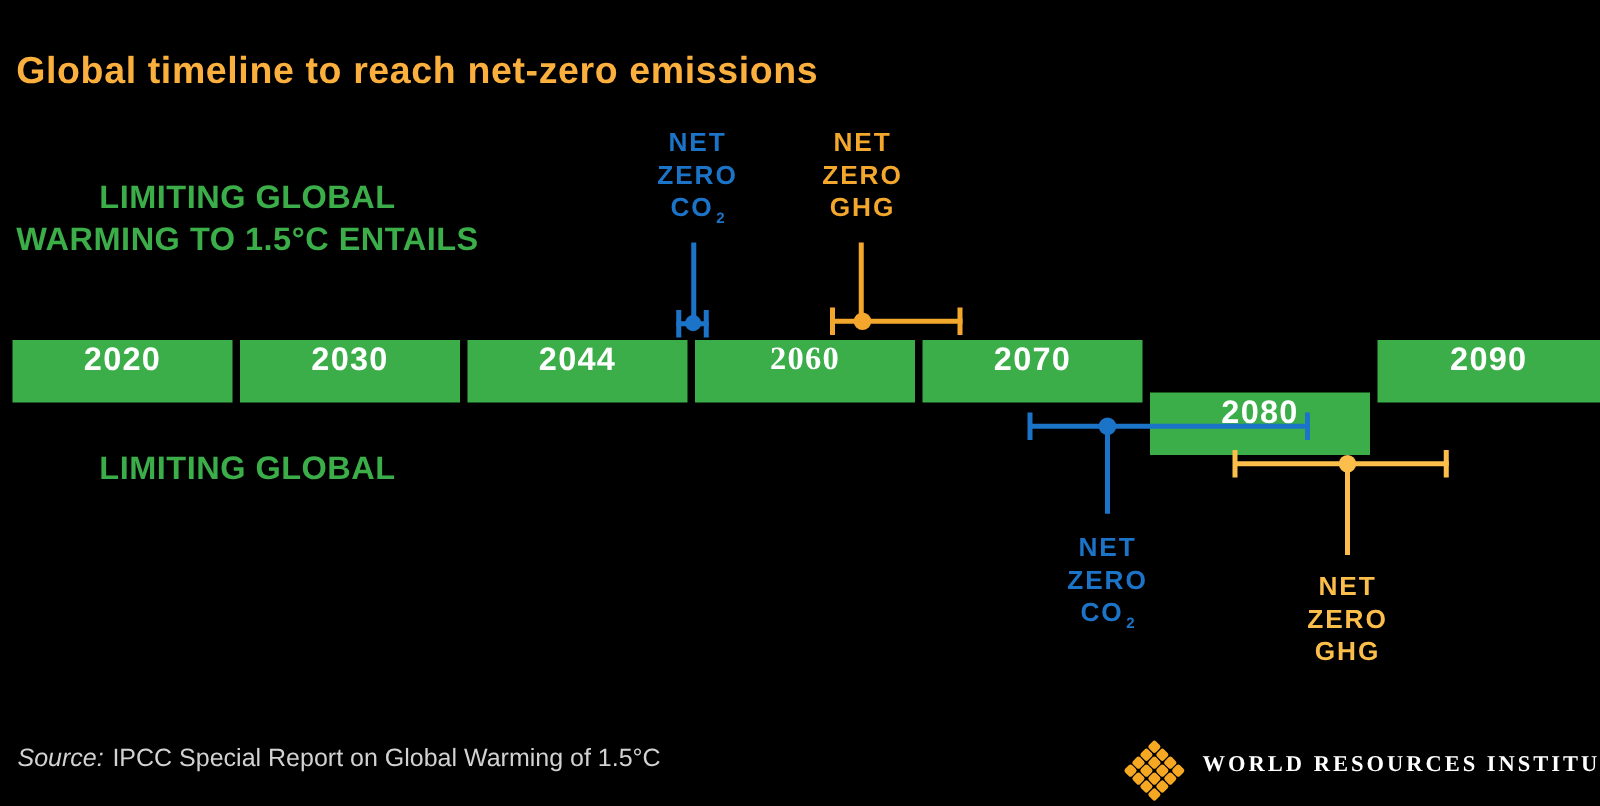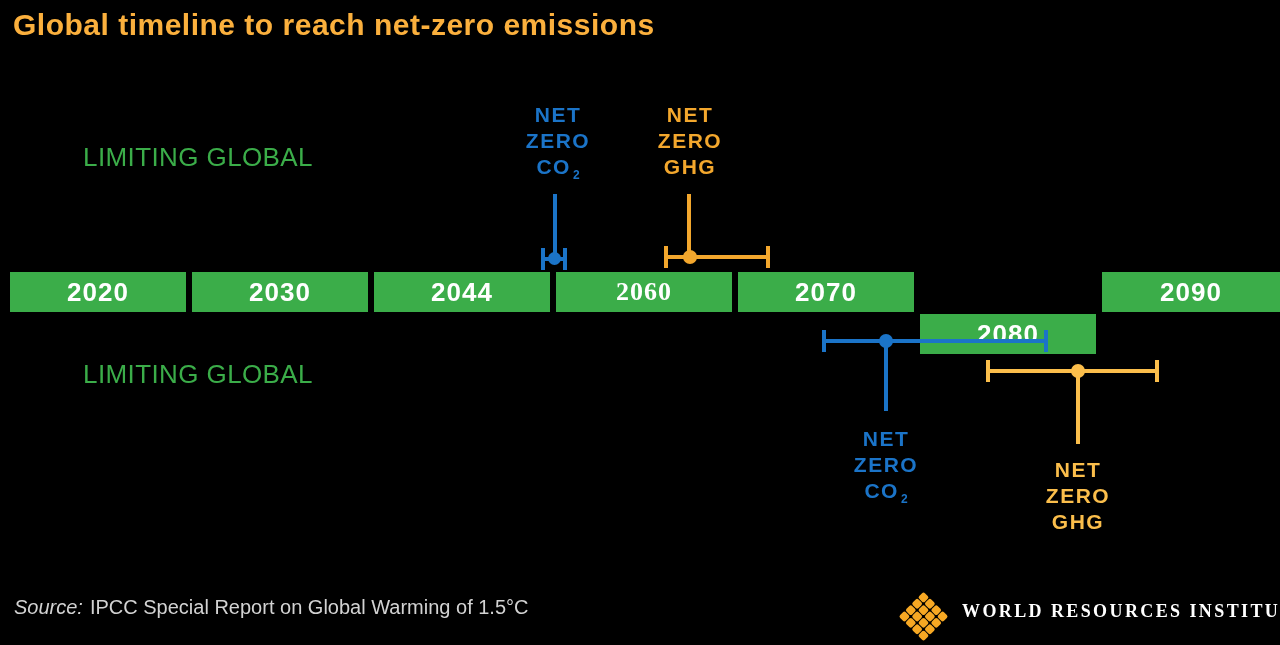--- a/index.html
+++ b/index.html
@@ -1,43 +1,44 @@
 <!DOCTYPE html>
 <html style="--background: #000000; --green: #3BAD49; --blue: #1B74C8; --orange-top: #F3A72D; --orange-bottom: #FBBE4B; --title-orange: #FBB03D; --year-text: #FFFFFF; --source-text: #D2D2D2; --logo-orange: #F7A823;"><head>
 <meta charset="utf-8">
 <style>
   html,body{margin:0;padding:0;background:#000;}
   .canvas{position:relative;width:1280px;height:645px;background:var(--background,#000);
           overflow:hidden;font-family:"Liberation Sans",sans-serif;}
   .abs{position:absolute;}
-  .chart-title{font-size:30px;font-weight:bold;color:var(--title-orange);letter-spacing:.5px;}
-  .scenario{width:380px;text-align:center;color:var(--green);font-weight:normal;
+  .chart-title{font-size:30px;font-weight:bold;color:var(--title-orange);letter-spacing:.5px;margin-top:32px;}
+  .scenario{width:380px;text-align:center;color:var(--green);font-weight:bold;
             font-size:26px;line-height:34px;letter-spacing:.4px;}
-  .seg{position:absolute;top:272px;height:40px;background:var(--green);
-       display:flex;align-items:center;justify-content:center;}
+  .seg{position:absolute;top:272px;height:50px;background:var(--green);
+       display:flex;justify-content:center;}
   .year{color:var(--year-text);font-weight:bold;font-size:26px;letter-spacing:1px;}
   .nz{width:130px;text-align:center;font-weight:bold;font-size:21px;line-height:26px;letter-spacing:1.5px;}
   .nz sub{font-size:12px;letter-spacing:0;vertical-align:-5px;margin-left:2px;}
   .blue-t{color:var(--blue);} .ot-t{color:var(--orange-top);} .ob-t{color:var(--orange-bottom);}
   .blue-b{background:var(--blue);} .ot-b{background:var(--orange-top);} .ob-b{background:var(--orange-bottom);}
   .dot{position:absolute;border-radius:50%;}
   .src{font-size:20px;font-weight:normal;color:var(--source-text);}
   .src .pre{font-style:italic;margin-right:7px;}
   .wordmark{font-family:"Liberation Serif",serif;font-size:18px;font-weight:bold;
             letter-spacing:2.4px;color:#fff;white-space:nowrap;}
 </style>
 </head>
 <body>
 
 <div class="canvas">
 
   <div class="abs chart-title" style="left:13px;top:8px;">Global timeline to reach net-zero emissions</div>
 
   <div class="abs scenario" style="left:8px;top:140px;">
     <div>LIMITING GLOBAL</div>
+    <div>WARMING TO 1.5°C ENTAILS</div>
   </div>
 
   <div class="abs scenario" style="left:8px;top:357px;">
     <div>LIMITING GLOBAL</div>
   </div>
 
   <div>
     <div class="seg" style="left:10px;width:176px;">
         <span class="year">2020</span>
       </div>

